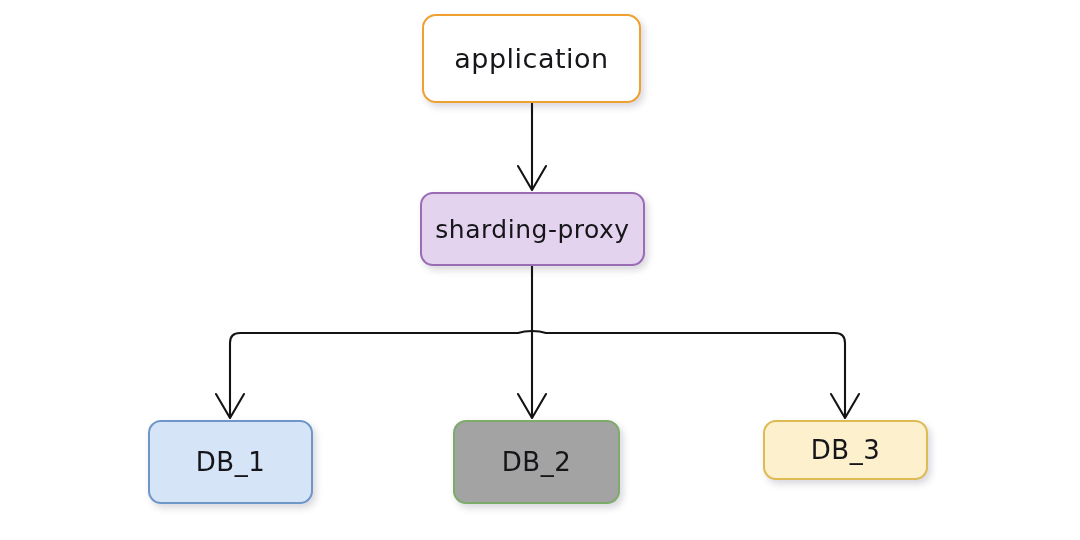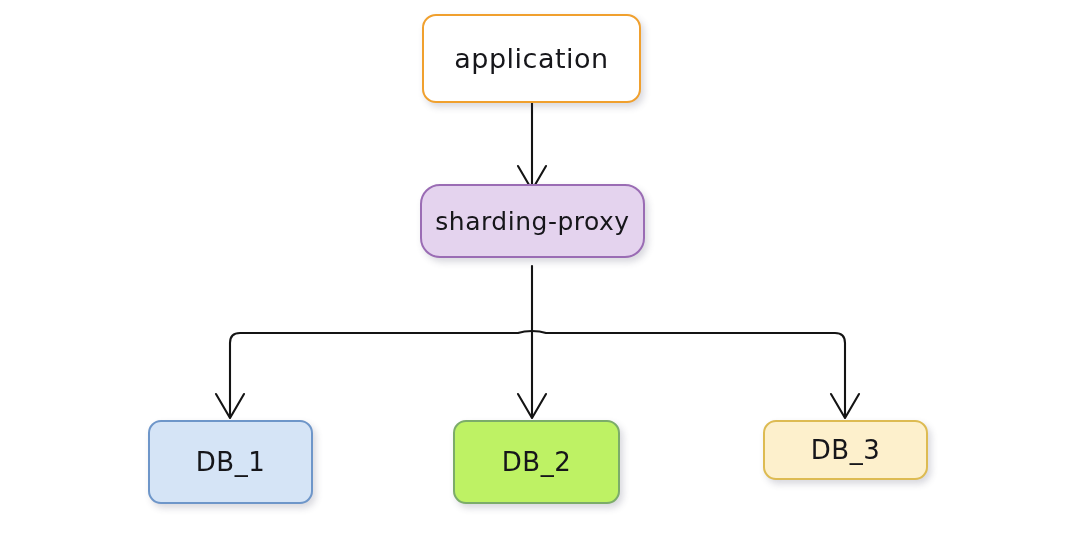--- a/index.html
+++ b/index.html
@@ -44,22 +44,22 @@
     line-height: 1;
     white-space: nowrap;
   }
   
   #node-application {
     left: 422px; top: 14px; width: 219px; height: 89px;
     border-radius: 14px;
   }
   #node-application .node-label { font-size: 27px; }
   #node-sharding-proxy {
-    left: 420px; top: 184px; width: 225px; height: 74px;
-    border-radius: 20px;
+    left: 420px; top: 192px; width: 225px; height: 74px;
+    border-radius: 13px;
   }
   #node-sharding-proxy .node-label { font-size: 25px; }
   #node-db-1 {
     left: 148px; top: 420px; width: 165px; height: 84px;
   }
   #node-db-2 {
     left: 453px; top: 420px; width: 167px; height: 84px;
   }
   #node-db-3 {
     left: 763px; top: 420px; width: 165px; height: 60px;
@@ -105,21 +105,21 @@
   </div>
 
   <div class="node" id="node-sharding-proxy" style="background:#e4d3ee; border-color:#9a6cb4;">
     <span class="node-label">sharding-proxy</span>
   </div>
 
   <div class="node" id="node-db-1" style="background:#d5e4f6; border-color:#6e96c9;">
     <span class="node-label">DB_1</span>
   </div>
 
-  <div class="node" id="node-db-2" style="background:#bef264; border-color:#7cac6a;">
+  <div class="node" id="node-db-2" style="background:#a3a3a3; border-color:#7cac6a;">
     <span class="node-label">DB_2</span>
   </div>
 
   <div class="node" id="node-db-3" style="background:#fdf0cc; border-color:#ddbb52;">
     <span class="node-label">DB_3</span>
   </div>
 
 </div>
 
 </body></html>

